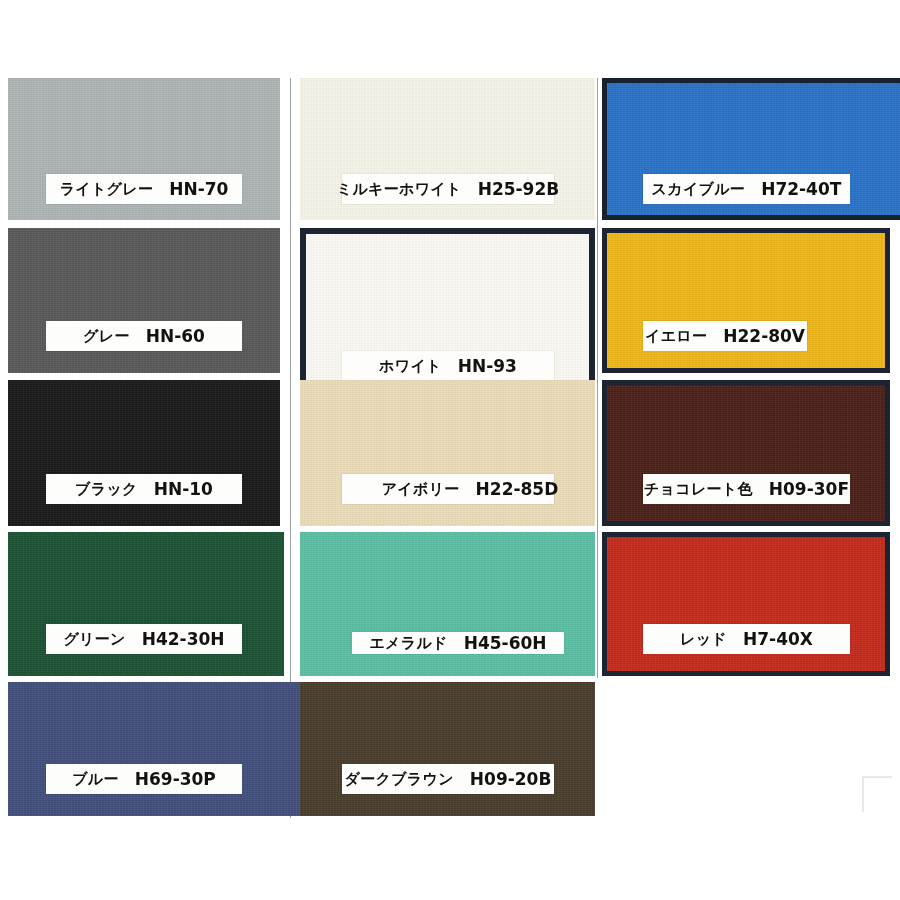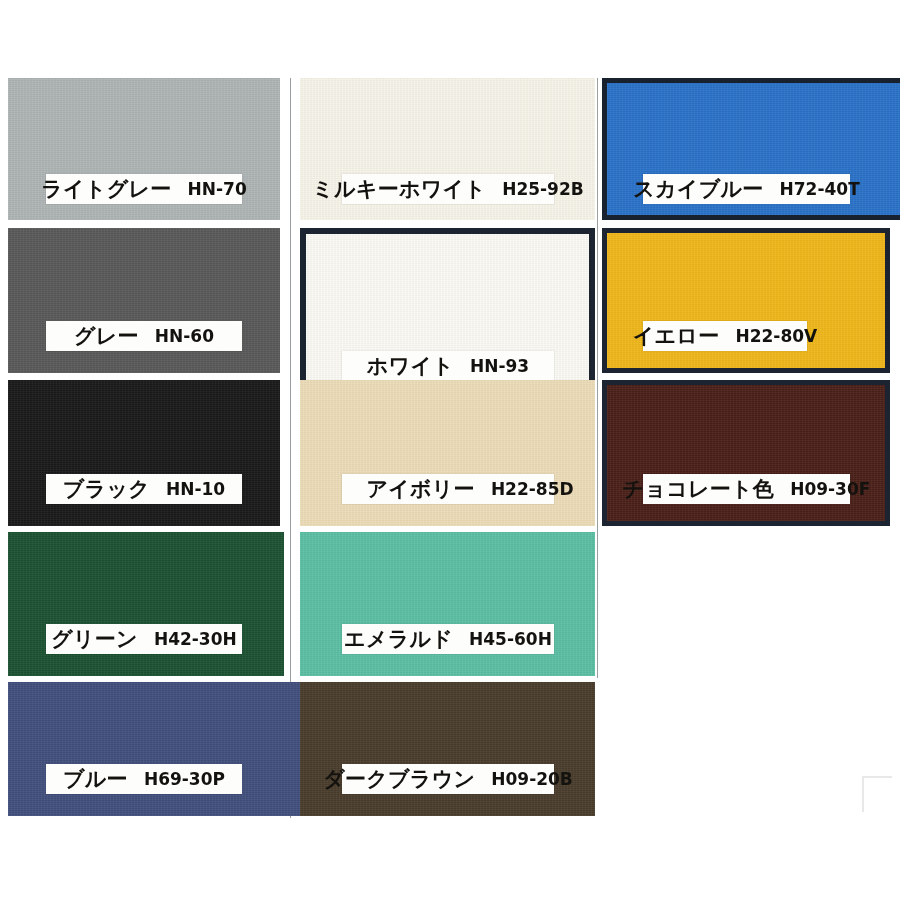--- a/index.html
+++ b/index.html
@@ -55,21 +55,21 @@
     align-items: center;
     justify-content: center;
     white-space: nowrap;
     font-weight: bold;
     letter-spacing: 0.3px;
     line-height: 1;
     box-shadow: 0 0 1px rgba(0,0,0,0.25);
   }
 
   .label-name {
-    font-size: 21px;
+    font-size: 15px;
     font-weight: bold;
   }
   .label-code {
     font-size: 17px;
     font-weight: bold;
     margin-left: 16px;
     font-family: "DejaVu Sans", "Liberation Sans", sans-serif;
     letter-spacing: 0px;
   }
 
@@ -164,23 +164,30 @@
     </div>
     <div class="swatch-cell" style="left: 8px; top: 532px; width: 276px; height: 144px;">
       <div class="swatch-fill" style="background: rgb(28, 82, 50);"></div>
       <div class="label-box" style="width: 196px; height: 30px; left: 38px; bottom: 22px;">
         <span class="label-name">グリーン</span>
         <span class="label-code">H42-30H</span>
       </div>
     </div>
     <div class="swatch-cell" style="left: 300px; top: 532px; width: 295px; height: 144px;">
       <div class="swatch-fill" style="background: rgb(91, 191, 164);"></div>
-      <div class="label-box" style="width: 212px; height: 30px; left: 42px; bottom: 22px; margin-top: 20px;">
+      <div class="label-box" style="width: 212px; height: 22px; left: 52px; bottom: 22px; margin-top: 20px;">
         <span class="label-name">エメラルド</span>
         <span class="label-code">H45-60H</span>
+      </div>
+    </div>
+    <div class="swatch-cell" style="left: 602px; top: 532px; width: 288px; height: 144px;">
+      <div class="swatch-fill" style="background: rgb(196, 42, 28); border: 5px solid rgb(27, 36, 48);"></div>
+      <div class="label-box" style="width: 207px; height: 30px; left: 41px; bottom: 22px;">
+        <span class="label-name">レッド</span>
+        <span class="label-code">H7-40X</span>
       </div>
     </div>
     <div class="swatch-cell" style="left: 8px; top: 682px; width: 296px; height: 134px;">
       <div class="swatch-fill" style="background: rgb(65, 79, 124);"></div>
       <div class="label-box" style="width: 196px; height: 30px; left: 38px; bottom: 22px;">
         <span class="label-name">ブルー</span>
         <span class="label-code">H69-30P</span>
       </div>
     </div>
     <div class="swatch-cell" style="left: 300px; top: 682px; width: 295px; height: 134px;">

